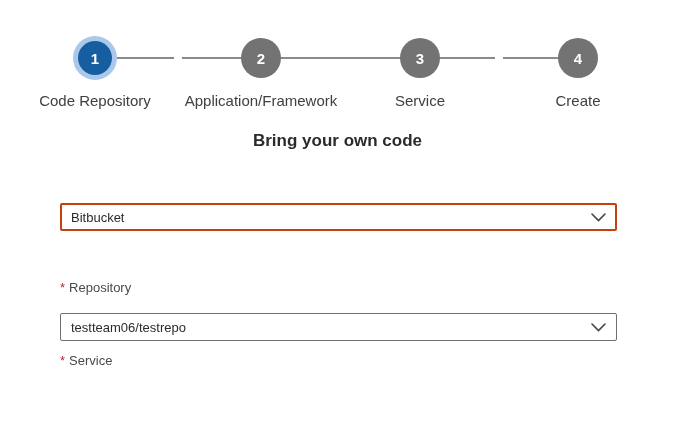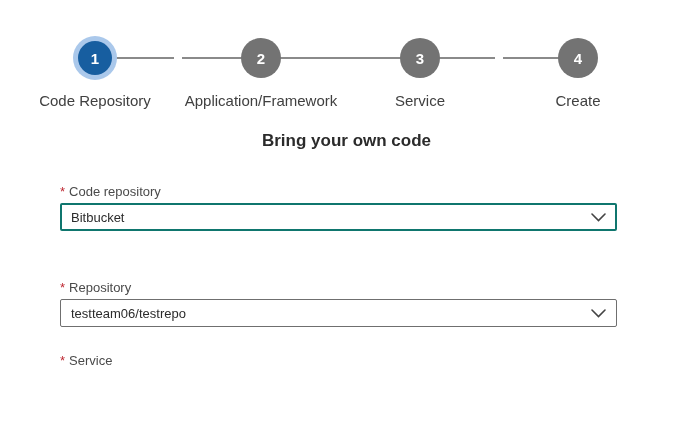--- a/index.html
+++ b/index.html
@@ -47,52 +47,52 @@
     text-align: center; font-size: 15px; color: #404040;
     white-space: nowrap;
   }
   .l1 { left: -5px; }
   .l2 { left: 161px; text-align: center; }
   .l3 { left: 320px; }
   .l4 { left: 478px; }
 
   
   .page-heading {
-    position: absolute; top: 131px; left: 68px; width: 557px;
+    position: absolute; top: 131px; left: 59px; width: 557px;
     text-align: center; font-size: 17px; font-weight: 700; color: #2b2b2b;
   }
 
   
   .field-label {
     position: absolute; left: 60px; width: 400px;
     font-size: 13px; color: #4a4a4a;
   }
   .required-star { color: #be2832; margin-right: 4px; font-size: 13px; }
 
   .select-box {
     position: absolute; left: 60px; width: 557px; height: 28px;
     border: 1px solid #6f6f6f; border-radius: 2px;
     background: #fff;
     display: flex; align-items: center;
     padding: 0 10px;
     font-size: 13px; color: #2b2b2b;
     cursor: pointer;
   }
   .select-box.focused {
-    border: 2px solid #0f766e;
+    border: 2px solid #c2410c;
     padding: 0 9px;
   }
   .select-value { flex: 1; white-space: nowrap; overflow: hidden; }
   .chevron { width: 15px; height: 9px; flex: none; margin-left: 8px; }
   .chevron svg { display: block; }
 
   .lab1 { top: 184px; }
   .box1 { top: 203px; }
   .lab2 { top: 280px; }
-  .box2 { top: 299px; }
+  .box2 { top: 313px; }
   .lab3 { top: 353px; }
   .box3 { top: 372px; }
 </style>
 </head>
 <body>
 
 <div class="page">
 
   <div class="stepper-track"></div>
   <div class="track-gap gap-1"></div>
@@ -111,23 +111,20 @@
     <span>4</span>
   </div>
 
   <div class="step-label l1">Code Repository</div>
   <div class="step-label l2">Application/Framework</div>
   <div class="step-label l4">Create</div>
   <div class="step-label l3">Service</div>
 
   <div class="page-heading">Bring your own code</div>
 
-  <div class="field-label lab1">
-    <span class="required-star">*</span><span>Code repository</span>
-  </div>
   <div class="select-box focused box1">
     <span class="select-value">Bitbucket</span>
     <span class="chevron">
       <svg width="15" height="9" viewBox="0 0 15 9">
           <polyline points="1,1 7.5,7.5 14,1" fill="none" stroke="#444" stroke-width="1.6" stroke-linecap="round"></polyline>
         </svg>
     </span>
   </div>
 
   <div class="field-label lab2">

